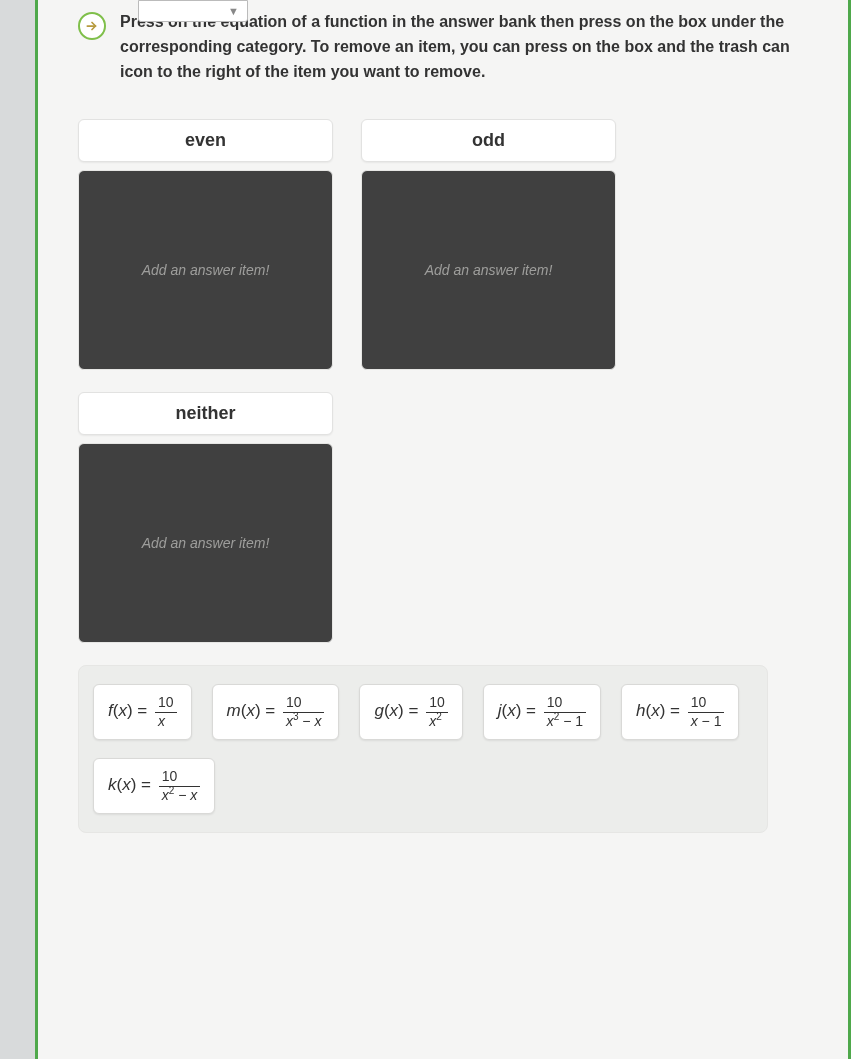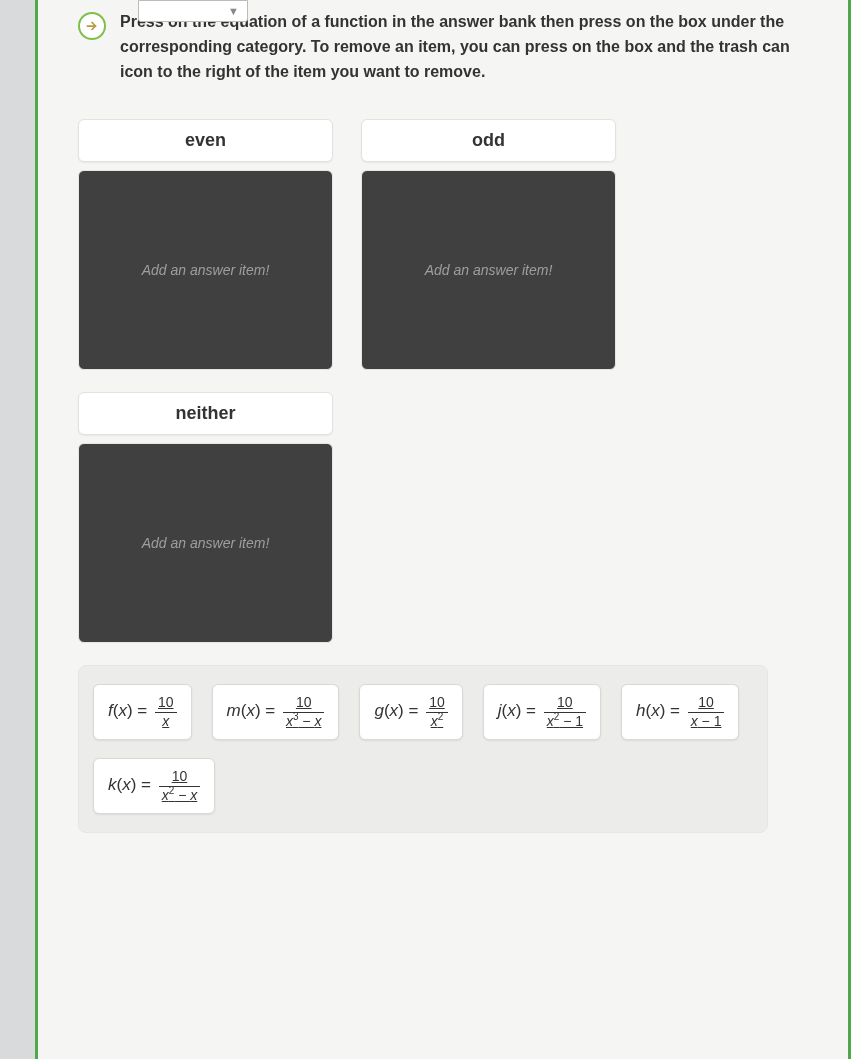--- a/index.html
+++ b/index.html
@@ -124,25 +124,23 @@
     padding: 10px 14px;
     font-size: 17px;
     color: #333;
     cursor: pointer;
     white-space: nowrap;
   }
   .fn-name { font-style: italic; }
   .frac {
     display: inline-block;
     vertical-align: middle;
-    text-align: center;
     font-size: 14px;
     line-height: 1.1;
     margin-left: 3px;
-    text-decoration: underline;
   }
   .frac .num { display:block; padding: 0 3px 1px 3px; border-bottom: 1px solid #333; }
   .frac .den { display:block; padding: 1px 3px 0 3px; }
   .frac .den .var, .frac .num .var { font-style: italic; }
   sup { font-size: 10px; vertical-align: super; line-height:0;}
 </style>
 </head>
 <body>
 
 <div class="page">

